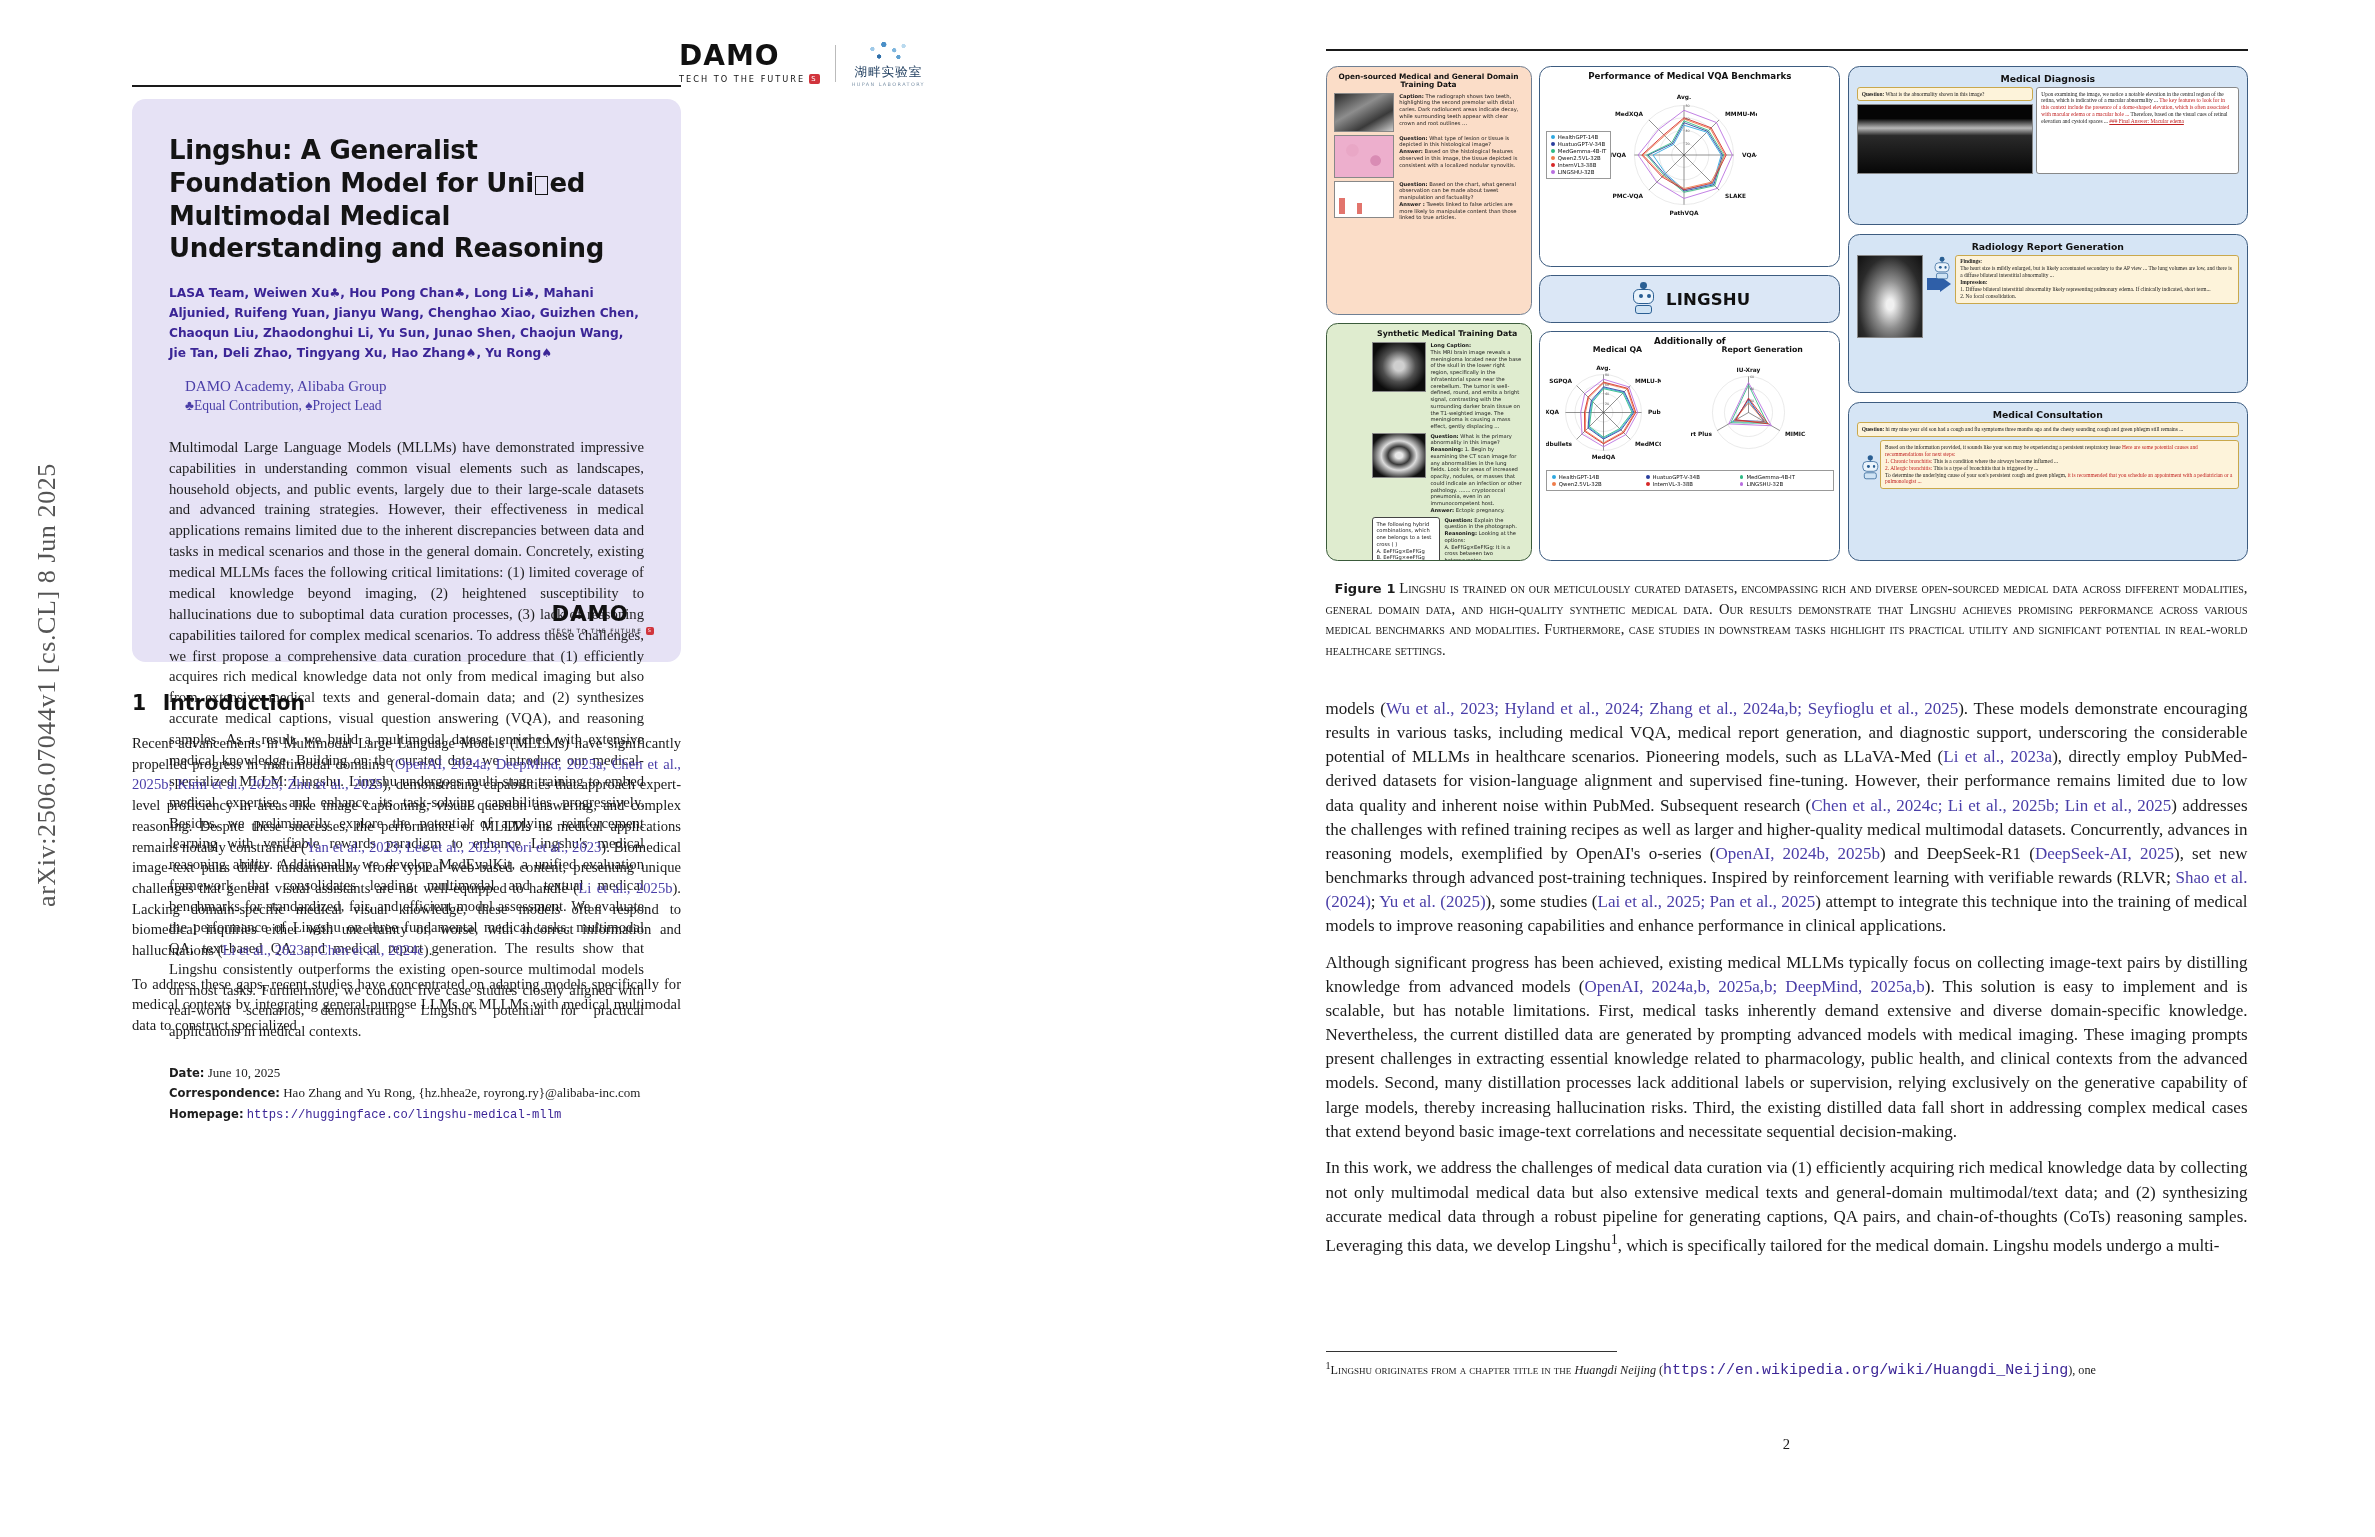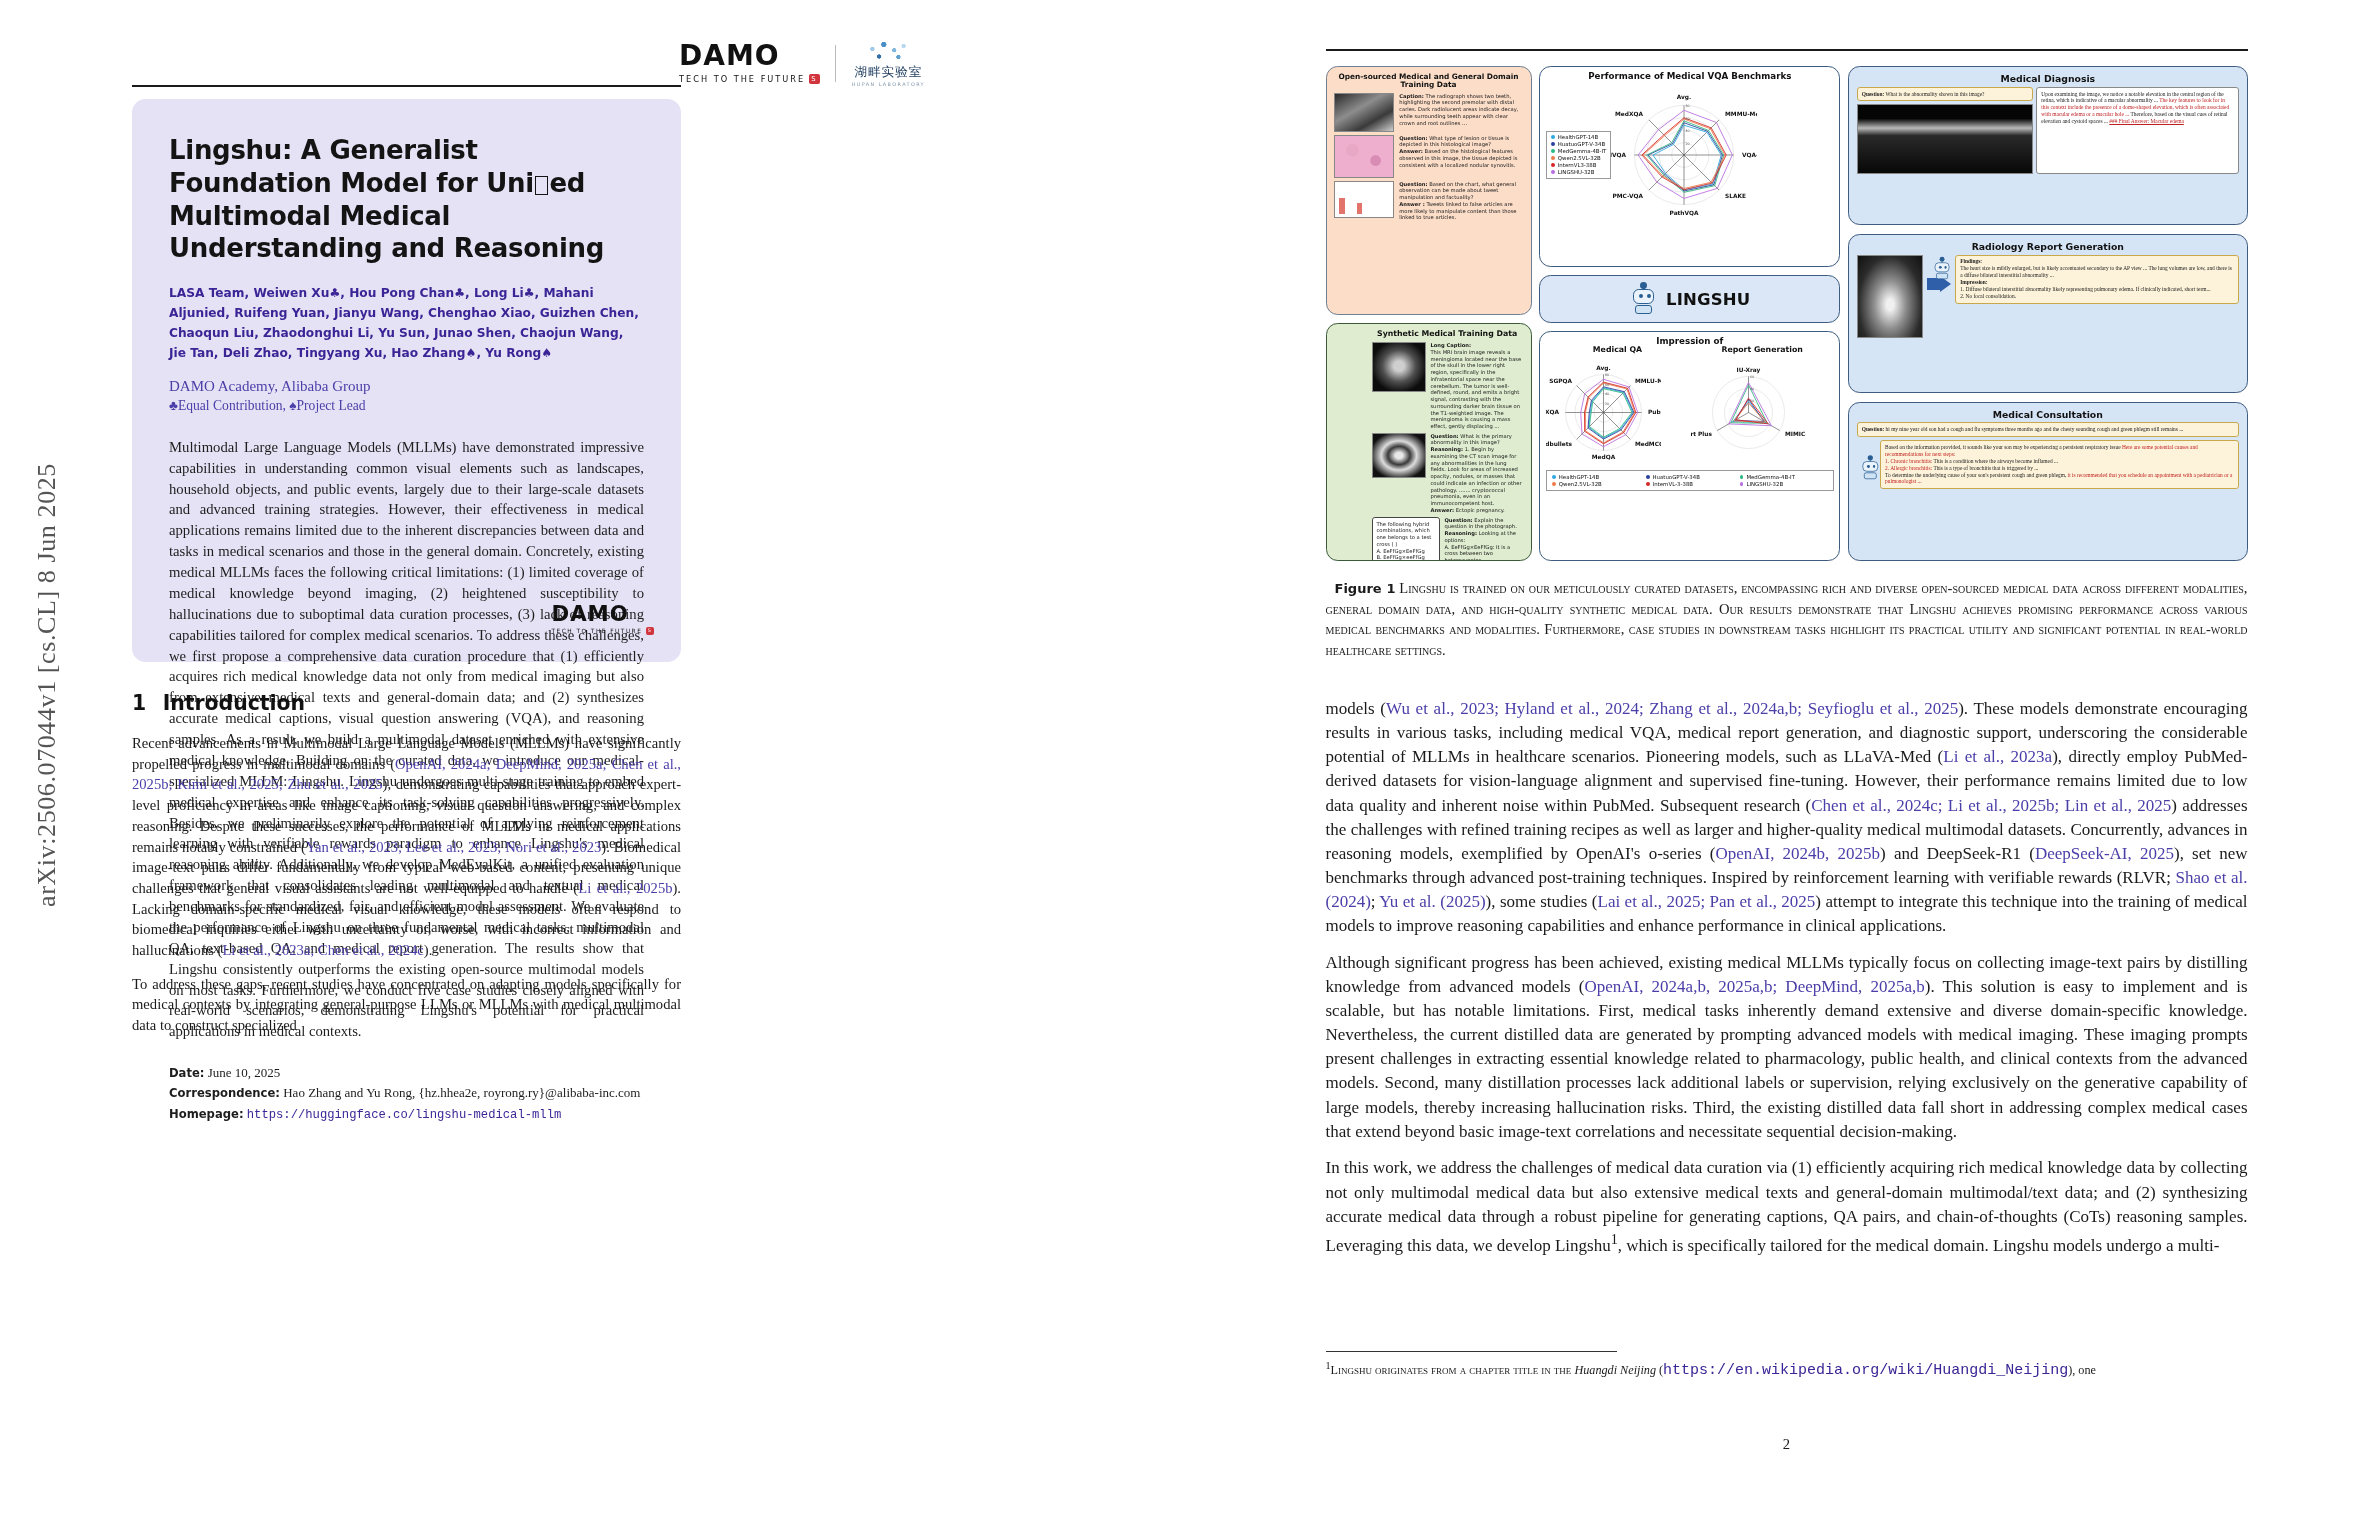--- a/index.html
+++ b/index.html
@@ -95,21 +95,21 @@
   .tofu { display:inline-block; width:13.6px; height:18.4px;
           border:1.9px solid #141414; vertical-align:-2.9px; margin:0 1px; }
   .authors {
     font-family:"DejaVu Sans", sans-serif;
     font-weight:bold; font-size:12.2px; line-height:1.62;
     color:#3b2596;
     margin-bottom:12.6px;
   }
   .affil {
     font-family:"Liberation Serif", serif;
-    font-size:15px; color:#4a3ea8; line-height:1.38;
+    font-size:15px; color:#4a3ea8; line-height:1.38;margin-left:16px;
   }
   .affil .small { font-size:13.6px; }
   .abstract-body {
     font-family:"Liberation Serif", serif;
     font-size:14.7px; line-height:1.42; text-align:justify;
     color:#1d1d1d;
     margin-top:21.3px;
     hyphens:auto;
   }
   .meta-block {
@@ -494,21 +494,21 @@
                 <div class="ant"></div>
               <div class="head"></div>
                 <div class="eye l"></div>
                 <div class="eye r"></div>
               <div class="body"></div>
             </div>
             <div class="lingshu-name">LINGSHU</div>
           </div>
 
           <div class="radar-panel" style="flex:1.15">
-            <div class="panel-title" style="font-size:8.7px;">Impression of</div>
+            <div class="panel-title" style="font-size:8.7px;">Additionally of</div>
             <div style="display:flex;gap:1.9px;">
               <div style="flex:1;">
                 <div class="panel-title" style="font-size:7.8px;">Medical QA</div>
                 <div class="radar" id="radar-medqa">
                     <svg width="115" height="115" viewBox="0 0 118 118">
                       <circle cx="59" cy="59" r="9.75" fill="none" stroke="#c9c9c9" stroke-width="0.4"></circle>
                       <circle cx="59" cy="59" r="19.5" fill="none" stroke="#c9c9c9" stroke-width="0.4"></circle>
                       <circle cx="59" cy="59" r="29.25" fill="none" stroke="#c9c9c9" stroke-width="0.4"></circle>
                       <circle cx="59" cy="59" r="39" fill="none" stroke="#c9c9c9" stroke-width="0.4"></circle>
                       <line x1="59" y1="59" x2="59" y2="20" stroke="#444" stroke-width="0.6"></line>

